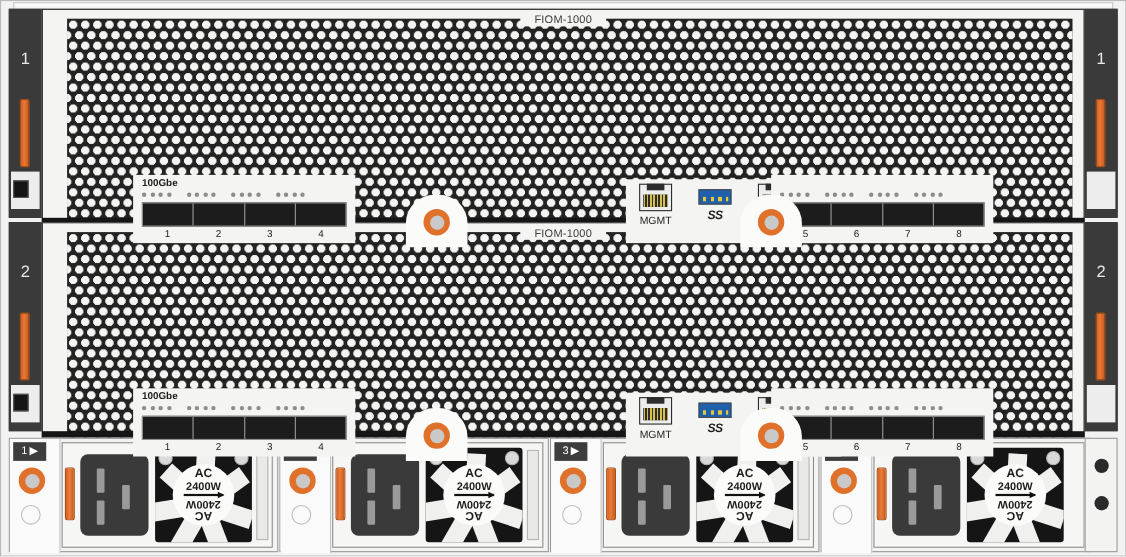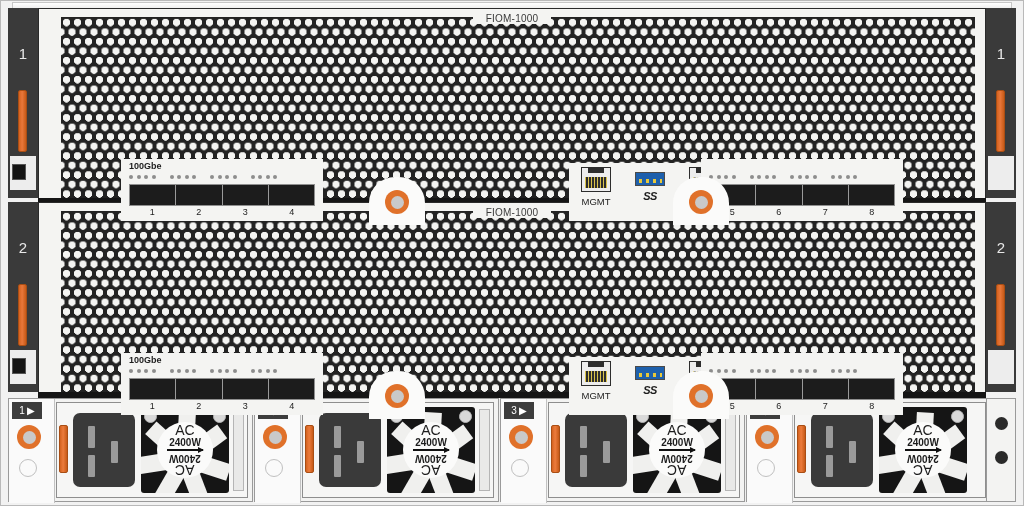--- a/index.html
+++ b/index.html
@@ -125,21 +125,21 @@
           background:#151515;border-radius:3px;overflow:hidden;}
   .fan-screw{position:absolute;width:13px;height:13px;border-radius:50%;
              background:#d9d9d9;border:1px solid #b5b5b5;box-sizing:border-box;z-index:4;}
   .fan-screw.tl{left:3px;top:3px;}
   .fan-screw.tr{right:3px;top:3px;}
   .blade{position:absolute;left:50%;top:50%;width:46px;height:17px;background:#f0f0ee;
          transform-origin:0 50%;}
   .hub{position:absolute;left:50%;top:50%;transform:translate(-50%,-50%);
        width:56px;height:56px;border-radius:50%;background:#fbfbfa;z-index:3;
        display:flex;flex-direction:column;align-items:center;justify-content:center;}
-  .hub span{font-size:14px;color:#1d1d1d;line-height:1.05;display:block;}
+  .hub span{font-size:11px;color:#1d1d1d;line-height:1.05;display:block;font-weight:bold;}
   .hub .w{font-size:10px;font-weight:bold;}
   .hub .flip{transform:rotate(180deg);}
   .hub .arrow{width:36px;height:1.5px;background:#111;position:relative;margin:1px 0;}
   .hub .arrow::after{content:"";position:absolute;right:-1px;top:-2.5px;
                      border-left:6px solid #111;border-top:3.5px solid transparent;
                      border-bottom:3.5px solid transparent;}
   .psu-rightstrip{position:absolute;right:3px;top:6px;width:11px;bottom:6px;
                   background:#e9e9e8;border:1px solid #b5b5b5;box-sizing:border-box;}
 
   .endcap{position:absolute;right:8px;top:398px;width:30px;height:104px;background:#f3f3f2;

